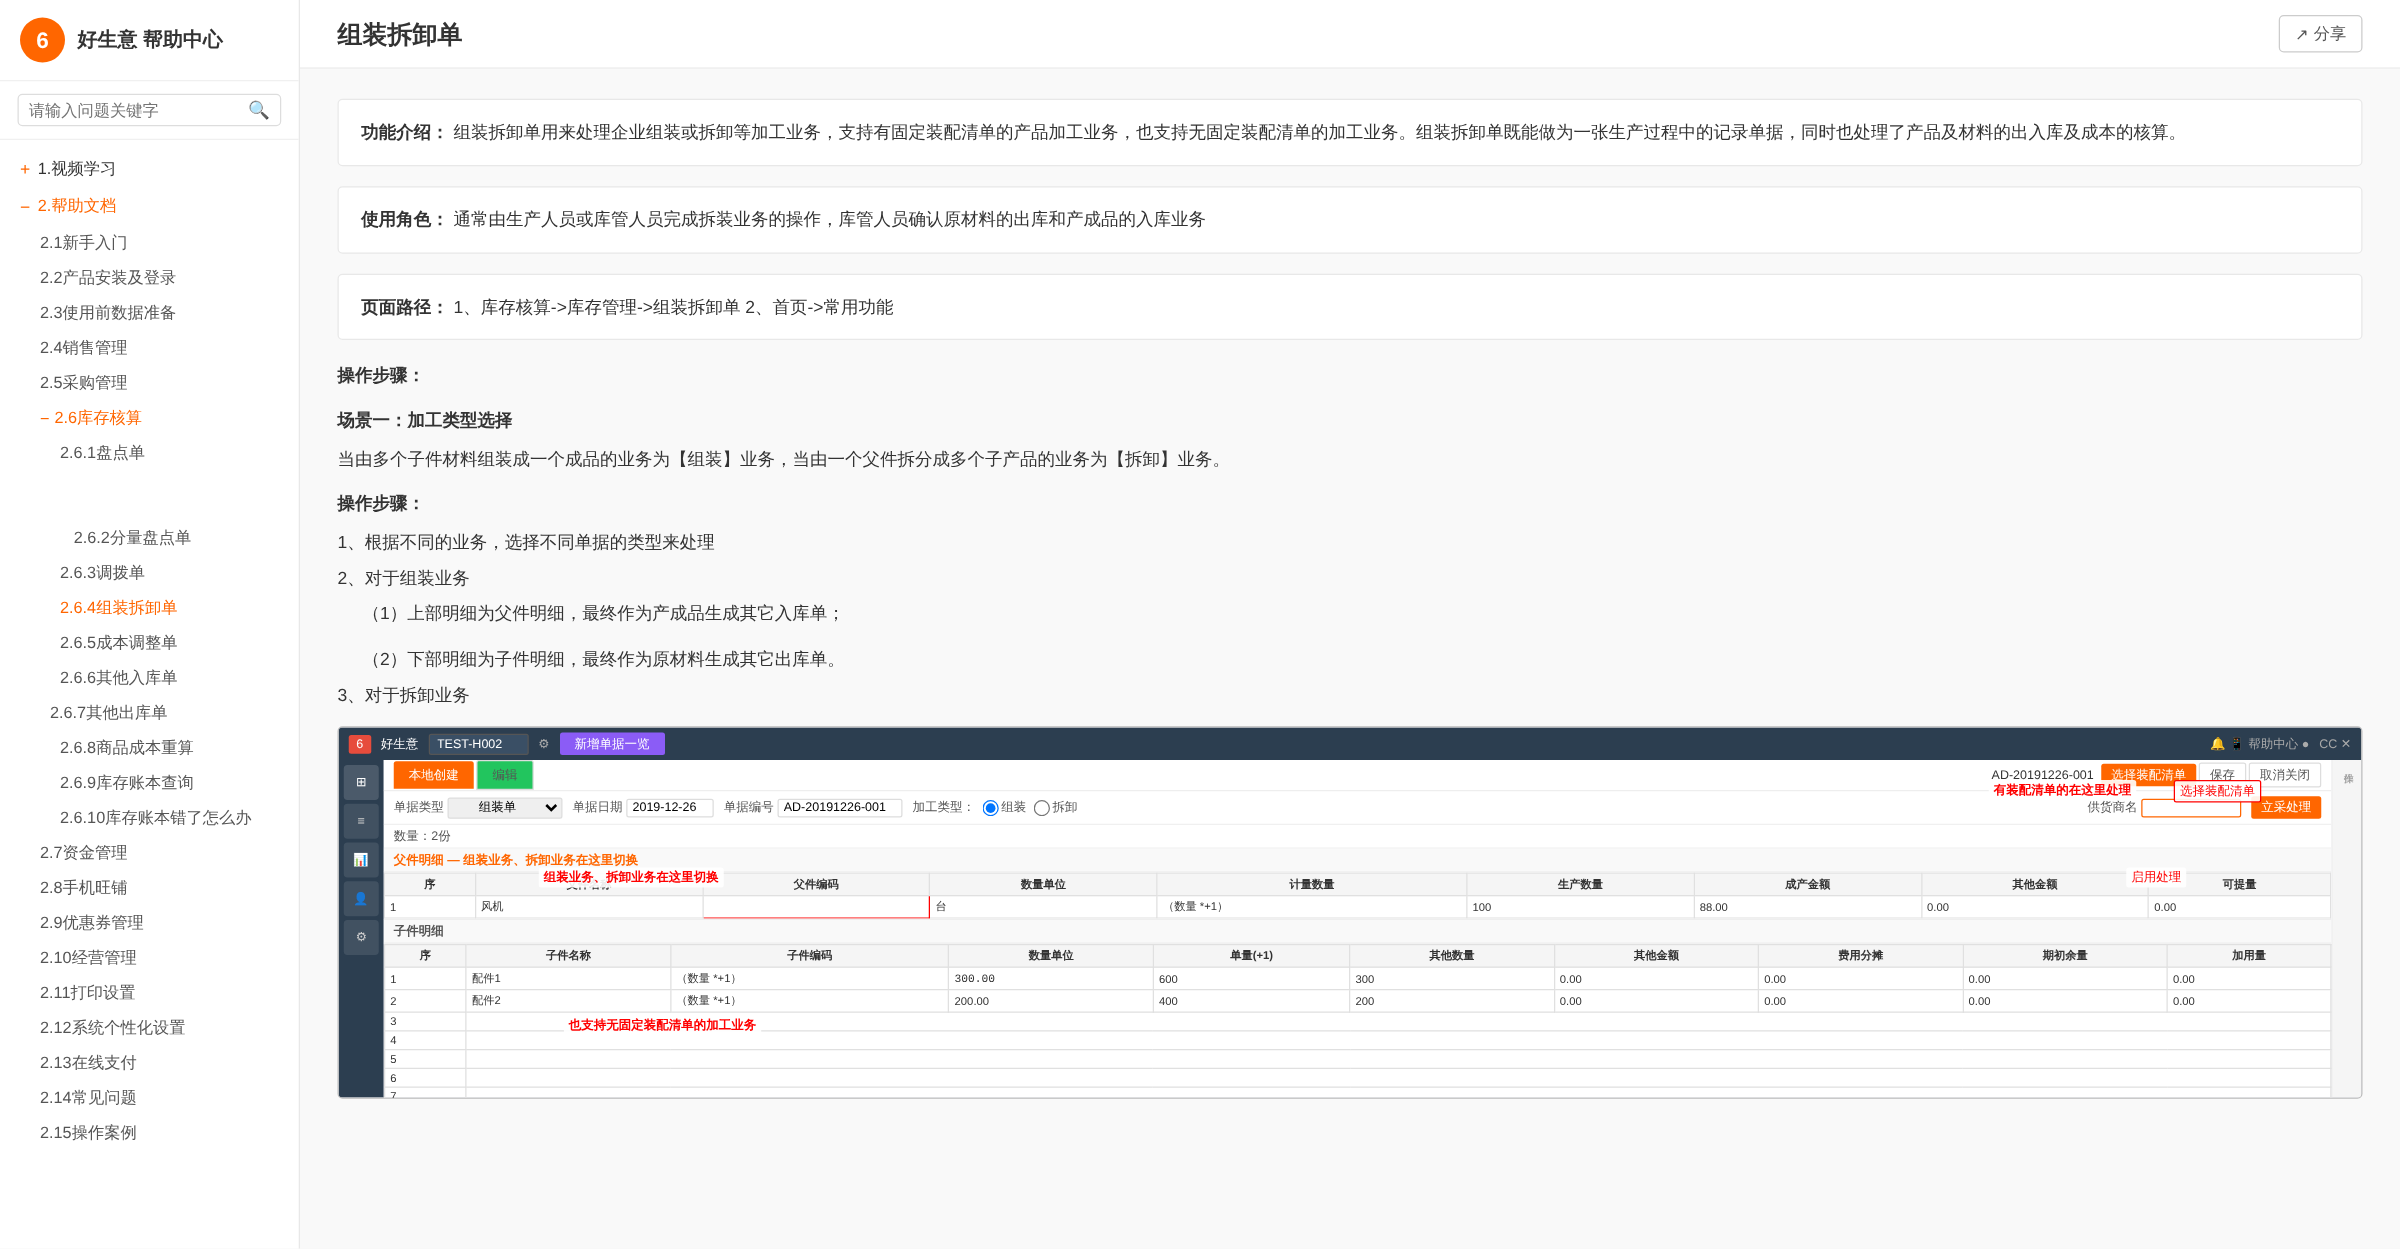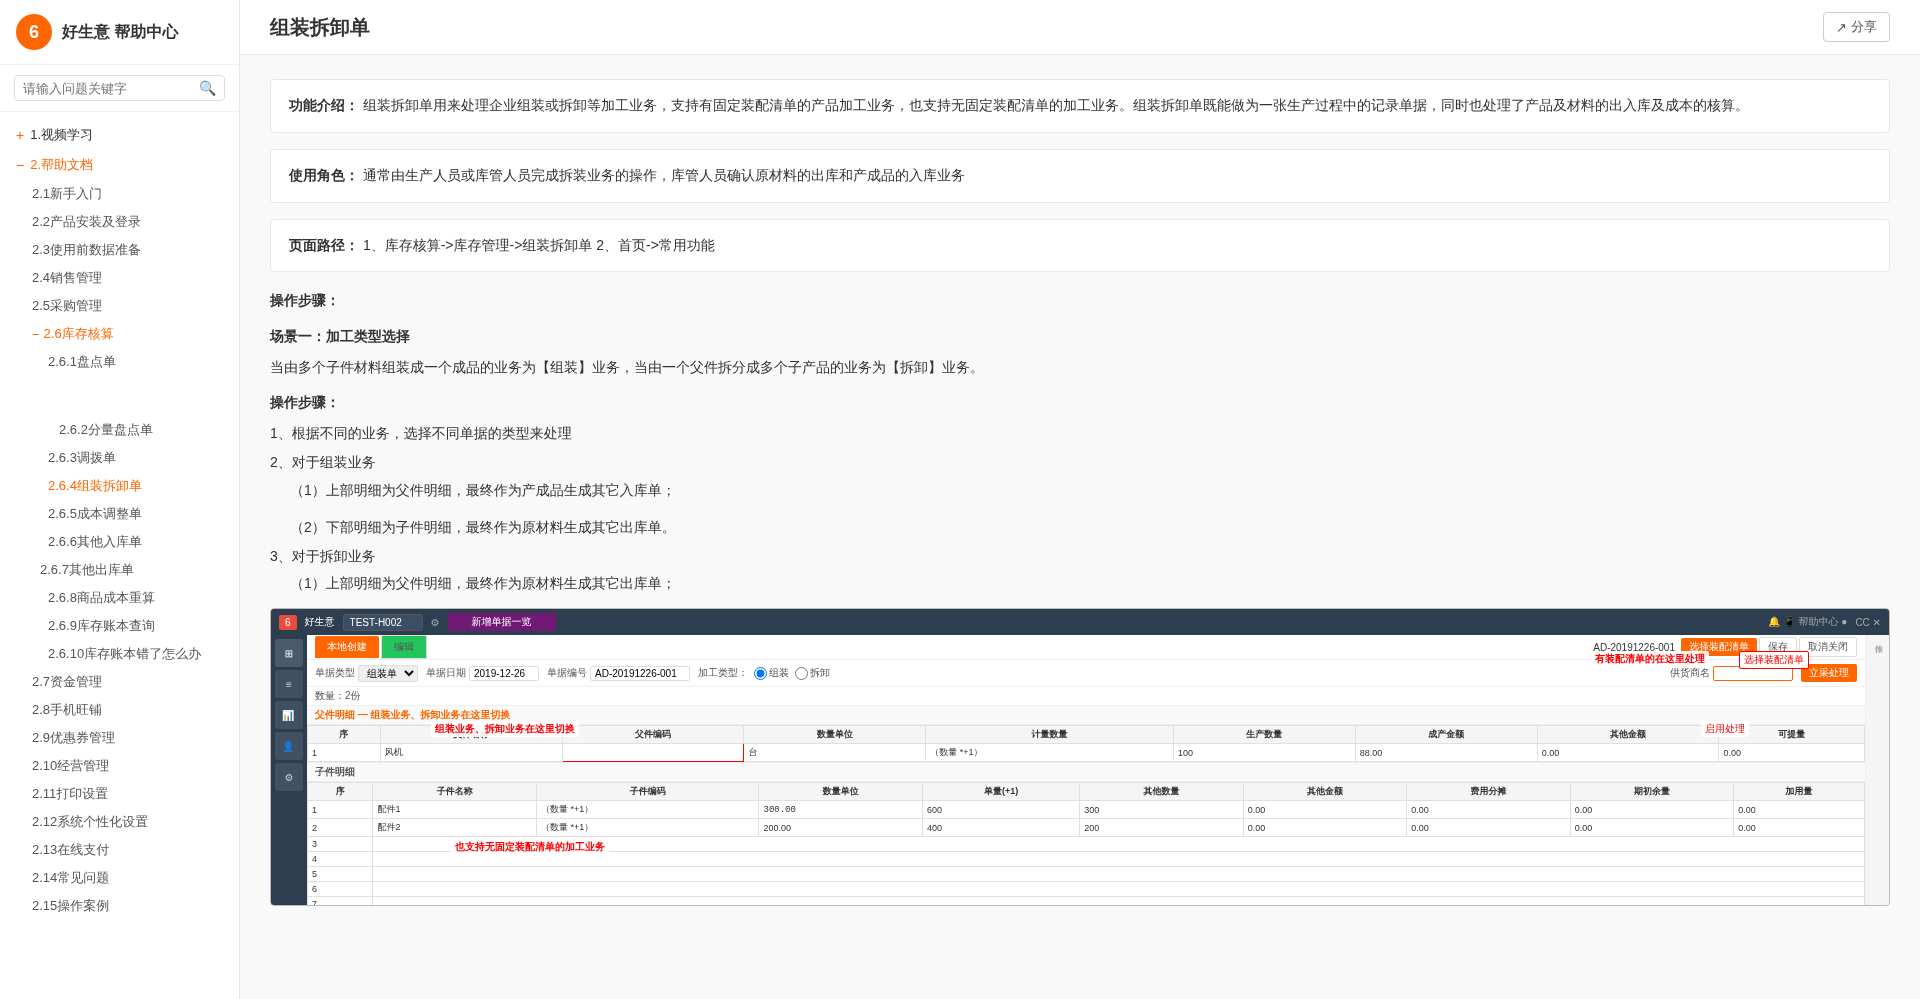--- a/index.html
+++ b/index.html
@@ -248,30 +248,29 @@
     <div class="step-text bold" style="margin-bottom:6px;">场景一：加工类型选择</div>
     <div class="step-text" style="margin-bottom:10px;">当由多个子件材料组装成一个成品的业务为【组装】业务，当由一个父件拆分成多个子产品的业务为【拆卸】业务。</div>
 
     <div class="step-text bold" style="margin-bottom:6px;">操作步骤：</div>
 
     <div class="step-text" style="margin-bottom:4px;">1、根据不同的业务，选择不同单据的类型来处理</div>
     <div class="step-text" style="margin-bottom:2px;">2、对于组装业务</div>
     <div class="sub-step" style="margin-bottom:12px;">（1）上部明细为父件明细，最终作为产成品生成其它入库单；</div>
     <div class="sub-step" style="margin-bottom:4px;">（2）下部明细为子件明细，最终作为原材料生成其它出库单。</div>
     <div class="step-text" style="margin-bottom:2px;">3、对于拆卸业务</div>
-    <div class="sub-step" style="margin-bottom:2px;">（1）上部明细为父件明细，最终作为原材料生成其它出库单；</div>
 
     <div class="mock-screenshot-wrapper">
 
       <div style="background:#2c3e50;padding:4px 8px;display:flex;align-items:center;gap:8px;">
         <span style="background:#e74c3c;color:#fff;padding:2px 6px;border-radius:2px;font-size:10px;">6</span>
         <span style="color:#fff;font-size:10px;">好生意</span>
         <input type="text" value="TEST-H002" style="border: 1px solid rgb(85, 85, 85); background: rgb(58, 79, 101); color: rgb(255, 255, 255); padding: 2px 6px; font-size: 10px; border-radius: 2px; width: 80px;">
         <span style="color:#aaa;font-size:10px;">⚙</span>
-        <span style="background:#701a75;color:#fff;padding:2px 24px;border-radius:2px;font-size:10px;cursor:pointer;">新增单据一览</span>
+        <span style="background:#8b5cf6;color:#fff;padding:2px 12px;border-radius:2px;font-size:10px;cursor:pointer;">新增单据一览</span>
         <div style="flex:1"></div>
         <span style="color:#aaa;font-size:10px;">🔔 📱 帮助中心 ●</span>
         <span style="color:#aaa;font-size:10px;">CC ✕</span>
       </div>
 
       <div style="display:flex;height:270px;">
 
         <div style="width:36px;background:#2c3e50;display:flex;flex-direction:column;align-items:center;padding:4px 0;gap:3px;">
           <div style="width:28px;height:28px;background:rgba(255,255,255,0.15);border-radius:3px;display:flex;align-items:center;justify-content:center;color:#fff;font-size:10px;">⊞</div>
           <div style="width:28px;height:28px;background:rgba(255,255,255,0.1);border-radius:3px;display:flex;align-items:center;justify-content:center;color:#ccc;font-size:10px;">≡</div>
@@ -288,21 +287,21 @@
             <div style="flex:1;"></div>
             <div style="font-size:10px;color:#333;margin-right:4px;">AD-20191226-001</div>
             <div style="background:#f60;color:#fff;padding:2px 8px;border-radius:2px;font-size:10px;cursor:pointer;">选择装配清单</div>
             <div style="background:#fff;color:#555;padding:2px 8px;border-radius:2px;font-size:10px;cursor:pointer;border:1px solid #ddd;">保存</div>
             <div style="background:#fff;color:#555;padding:2px 8px;border-radius:2px;font-size:10px;cursor:pointer;border:1px solid #ddd;">取消关闭</div>
           </div>
 
           <div style="display:flex;align-items:center;padding:4px 8px;gap:8px;border-bottom:1px solid #f0f0f0;flex-wrap:wrap;">
             <div style="font-size:10px;color:#555;display:flex;align-items:center;gap:3px;">
               <span>单据类型</span>
-              <select style="border:1px solid #ddd;padding:1px 4px;font-size:10px;border-radius:2px;">
+              <select style="border:1px solid #ddd;padding:1px 20px;font-size:10px;border-radius:2px;">
                 <option>组装单</option>
                 <option>拆卸单</option>
               </select>
             </div>
             <div style="font-size:10px;color:#555;display:flex;align-items:center;gap:3px;">
               <span>单据日期</span>
               <input type="text" value="2019-12-26" style="border: 1px solid rgb(221, 221, 221); padding: 1px 4px; font-size: 10px; border-radius: 2px; width: 70px;">
             </div>
             <div style="font-size:10px;color:#555;display:flex;align-items:center;gap:3px;">
               <span>单据编号</span>

